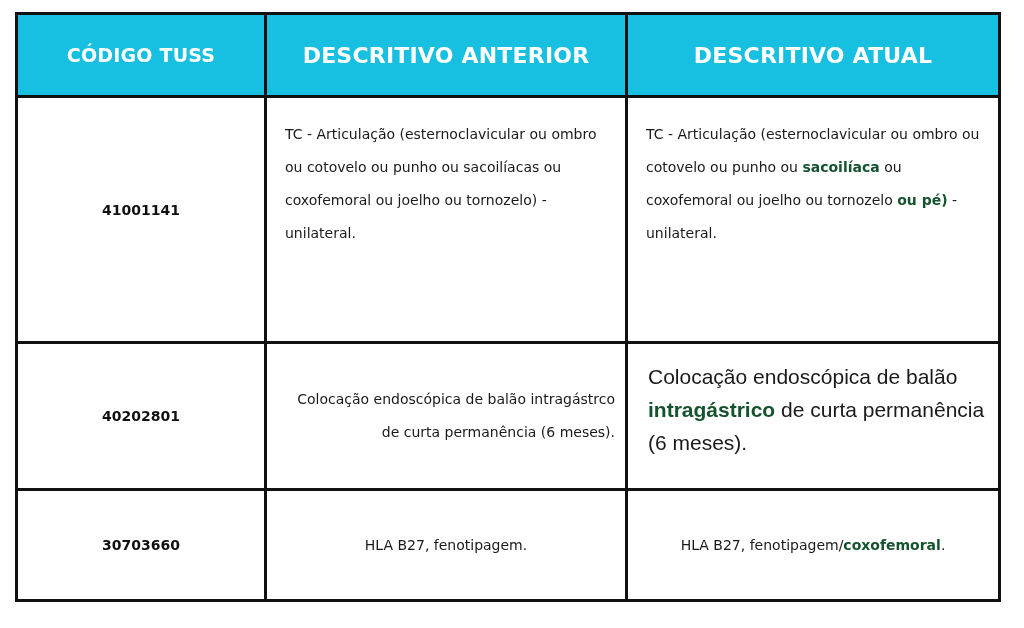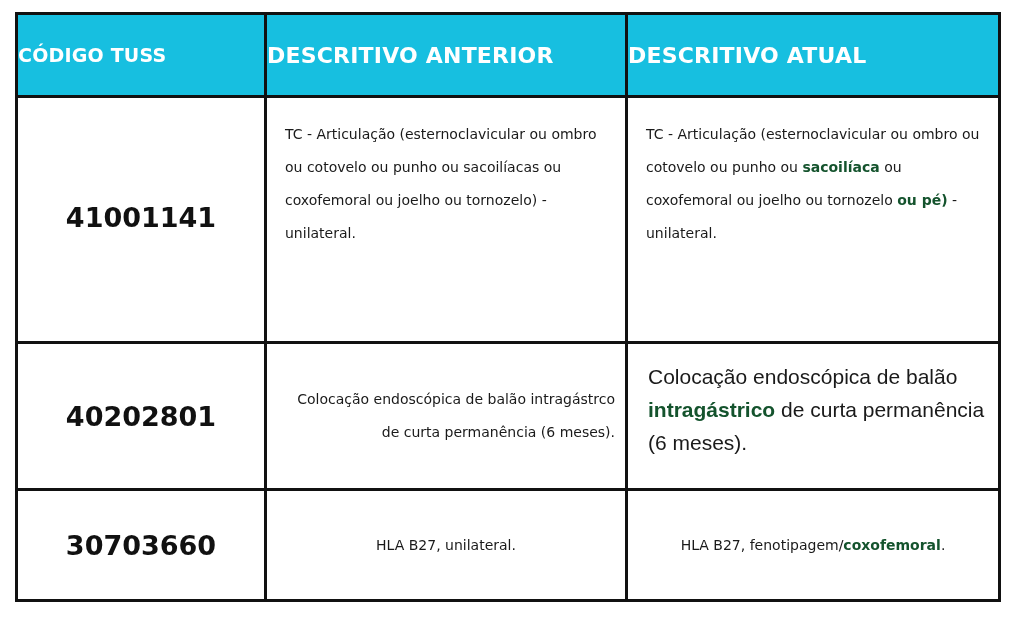--- a/index.html
+++ b/index.html
@@ -27,30 +27,30 @@
   .tbl td, .tbl th {
     border: 3px solid #111111;
     padding: 0;
   }
   .tbl th {
     background: #17bfe0;
     color: #ffffff;
     font-weight: bold;
     font-size: 22px;
     height: 80px;
-    text-align: left;
+    text-align: center;
     vertical-align: middle;
     letter-spacing: 0.2px;
   }
   .tbl th.c1 { font-size: 19px; }
   .code {
     text-align: center;
     vertical-align: middle;
     font-weight: bold;
-    font-size: 27px;
+    font-size: 14px;
     color: #111111;
   }
   .desc {
     font-size: 14px;
     line-height: 33px;
     color: #1a1a1a;
   }
   .r1 .code { vertical-align: top; padding-top: 104px; }
   .r1 .desc { vertical-align: top; padding: 20px 14px 0 18px; }
   .r2 .desc.old { text-align: right; vertical-align: middle; padding: 12px 10px; }
@@ -84,17 +84,17 @@
       <td class="desc old">TC - Articulação (esternoclavicular ou ombro ou cotovelo ou punho ou sacoilíacas ou coxofemoral ou joelho ou tornozelo) - unilateral.</td>
       <td class="desc new"><span>TC - Articulação (esternoclavicular ou ombro ou cotovelo ou punho ou </span><span class="hl">sacoilíaca</span><span> ou coxofemoral ou joelho ou tornozelo </span><span class="hl">ou pé)</span><span> - unilateral.</span></td>
     </tr>
     <tr class="r2" style="height:147px">
       <td class="code">40202801</td>
       <td class="desc old">Colocação endoscópica de balão intragástrco de curta permanência (6 meses).</td>
       <td class="desc new"><span>Colocação endoscópica de balão </span><span class="hl">intragástrico</span><span> de curta permanência (6 meses).</span></td>
     </tr>
     <tr class="r3">
       <td class="code">30703660</td>
-      <td class="desc old">HLA B27, unilateral.</td>
+      <td class="desc old">HLA B27, fenotipagem.</td>
       <td class="desc new" style="padding: 0 30px;"><span>HLA B27, fenotipagem/</span><span class="hl">coxofemoral</span><span>.</span></td>
     </tr>
   </tbody>
 </table>
 
 </body></html>

